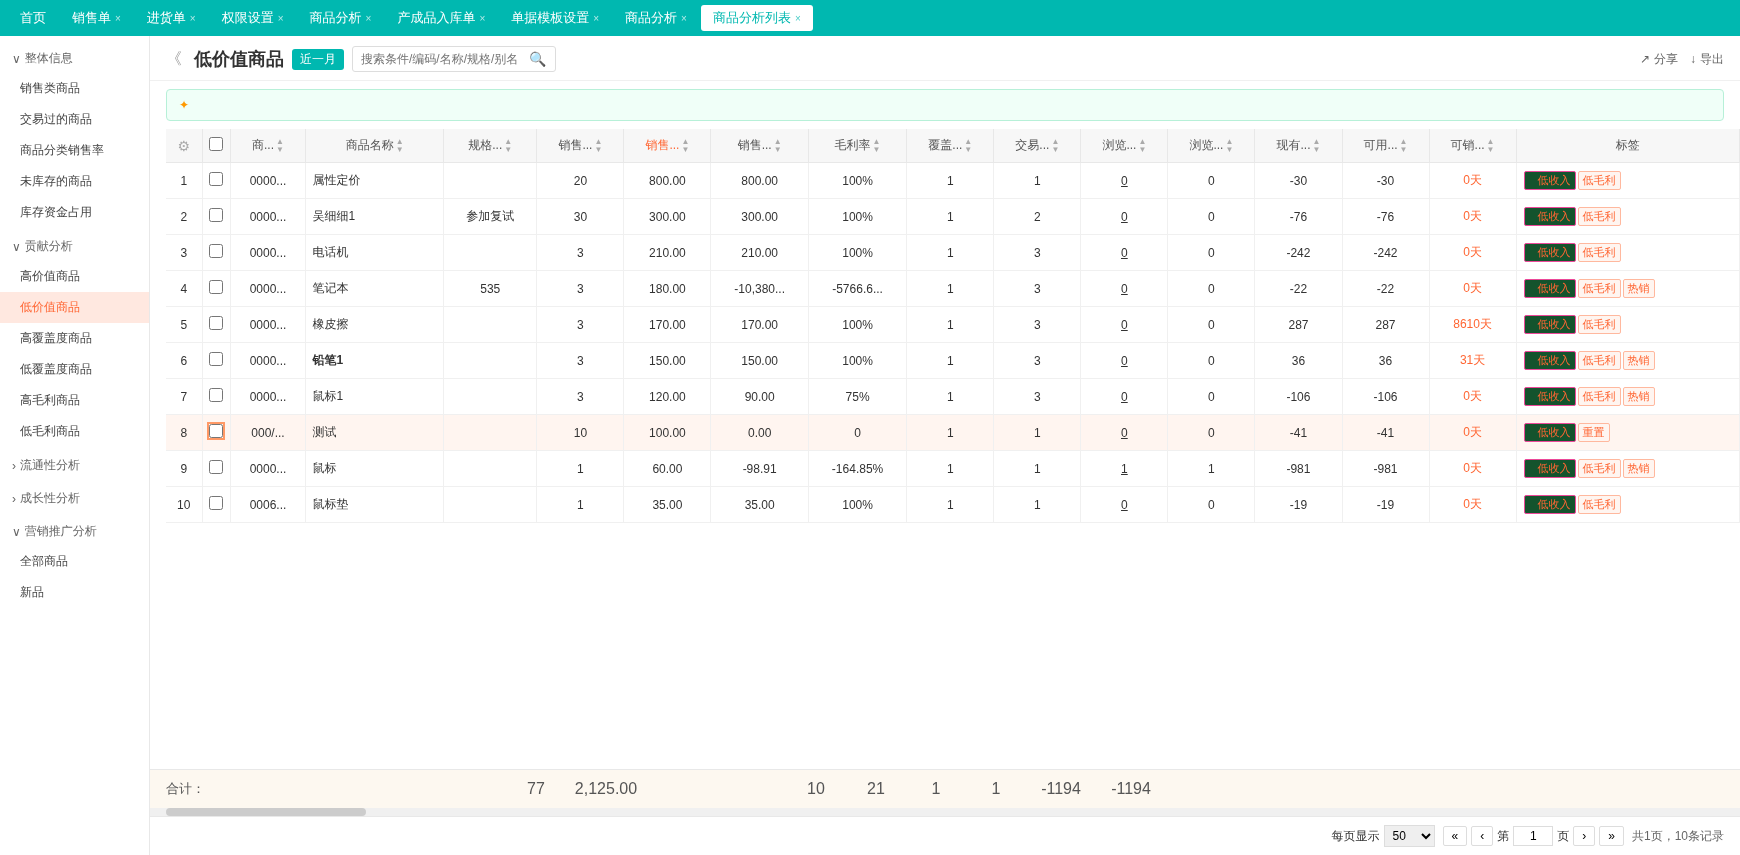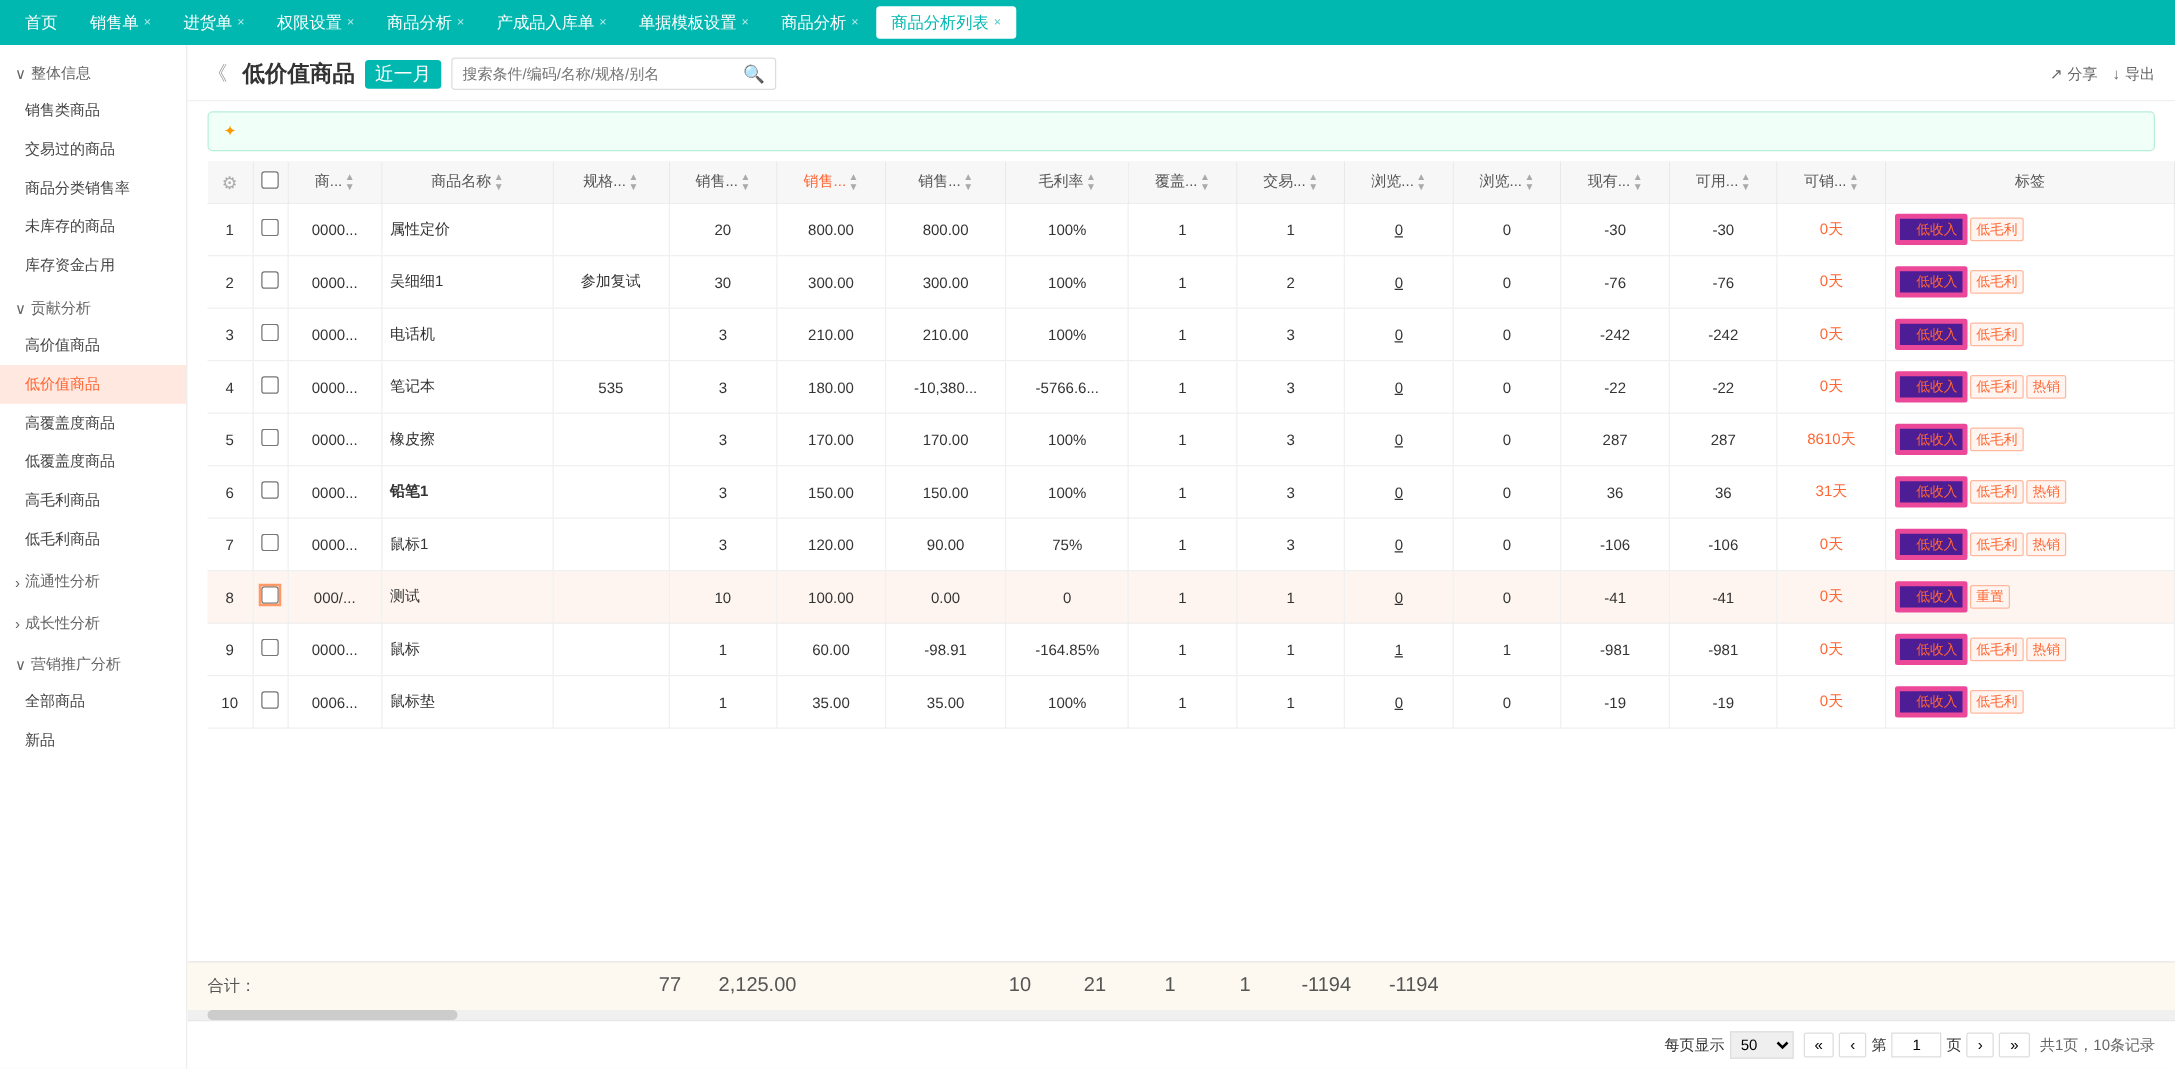--- a/index.html
+++ b/index.html
@@ -21,22 +21,22 @@
     .sidebar-group-title { padding: 6px 12px; font-size: 12px; color: #666; cursor: pointer; display: flex; align-items: center; gap: 4px; }
     .sidebar-item { padding: 7px 16px 7px 20px; font-size: 12px; color: #444; cursor: pointer; }
     .sidebar-item.active { background: #ffe8e0; color: #ff6633; }
 
     
     .main-content { flex: 1; display: flex; flex-direction: column; overflow: hidden; background: #fff; }
 
     
     .page-header { padding: 10px 16px 8px; display: flex; align-items: center; gap: 8px; border-bottom: 1px solid #f0f0f0; }
     .page-title { font-size: 18px; font-weight: bold; color: #333; }
-    .period-badge { background: #00b8b0; color: #fff; padding: 2px 8px; border-radius: 3px; font-size: 15px; cursor: pointer; }
-    .search-input { border: 1px solid #ddd; border-radius: 3px; padding: 4px 8px; width: 260px; font-size: 12px; color: #999; display: flex; align-items: center; gap: 4px; }
+    .period-badge { background: #00b8b0; color: #fff; padding: 2px 8px; border-radius: 3px; font-size: 12px; cursor: pointer; }
+    .search-input { border: 1px solid #ddd; border-radius: 3px; padding: 4px 8px; width: 204px; font-size: 12px; color: #999; display: flex; align-items: center; gap: 4px; }
     .search-input input { border: none; outline: none; flex: 1; font-size: 12px; color: #999; width: 180px; }
     .search-icon { color: #ff6633; font-size: 14px; }
     .header-right { margin-left: auto; display: flex; align-items: center; gap: 12px; }
     .header-btn { color: #666; cursor: pointer; font-size: 12px; display: flex; align-items: center; gap: 4px; }
 
     
     .alert-banner { margin: 8px 16px; background: #f0fff8; border: 1px solid #b7f0d8; border-radius: 4px; padding: 8px 12px; font-size: 12px; color: #555; display: flex; align-items: center; gap: 6px; }
     .alert-icon { color: #ff9900; }
 
     
@@ -46,21 +46,21 @@
     th { padding: 8px 6px; text-align: center; border-bottom: 1px solid #e8e8e8; border-right: 1px solid #e8e8e8; color: #555; font-weight: normal; white-space: nowrap; position: sticky; top: 0; background: #f7f7f7; z-index: 1; }
     th .col-sorter { display: flex; align-items: center; justify-content: center; gap: 2px; cursor: pointer; }
     th .sort-arrows { display: flex; flex-direction: column; font-size: 8px; color: #aaa; line-height: 1; }
     td { padding: 7px 6px; text-align: center; border-bottom: 1px solid #f0f0f0; border-right: 1px solid #f0f0f0; white-space: nowrap; }
     tbody tr.highlighted { background: #fff5f0; }
     .checkbox { width: 14px; height: 14px; cursor: pointer; }
     .gear-btn { color: #aaa; cursor: pointer; font-size: 14px; }
 
     
     .tag { display: inline-block; padding: 1px 4px; border-radius: 2px; font-size: 11px; margin: 1px; }
-    .tag-income { color: #ff6633; border: 4px solid #ec4899; background: #4c1d95; padding-left: 13px; }
+    .tag-income { color: #ff6633; border: 1px solid #ec4899; background: #14532d; padding-left: 13px; }
     .tag-margin { color: #ff6633; border: 1px solid #ffb89e; background: #fff5f0; }
     .tag-hot { color: #ff6633; border: 1px solid #ffb89e; background: #fff5f0; }
     .tag-out { color: #ff6633; border: 1px solid #ffb89e; background: #fff5f0; }
 
     .days-text { color: #ff6633; }
 
     .underline-link { text-decoration: underline; color: #333; cursor: pointer; }
 
     
     .table-footer { background: #fdf8f0; border-top: 1px solid #e8e8e8; padding: 8px 16px; display: flex; align-items: center; }

